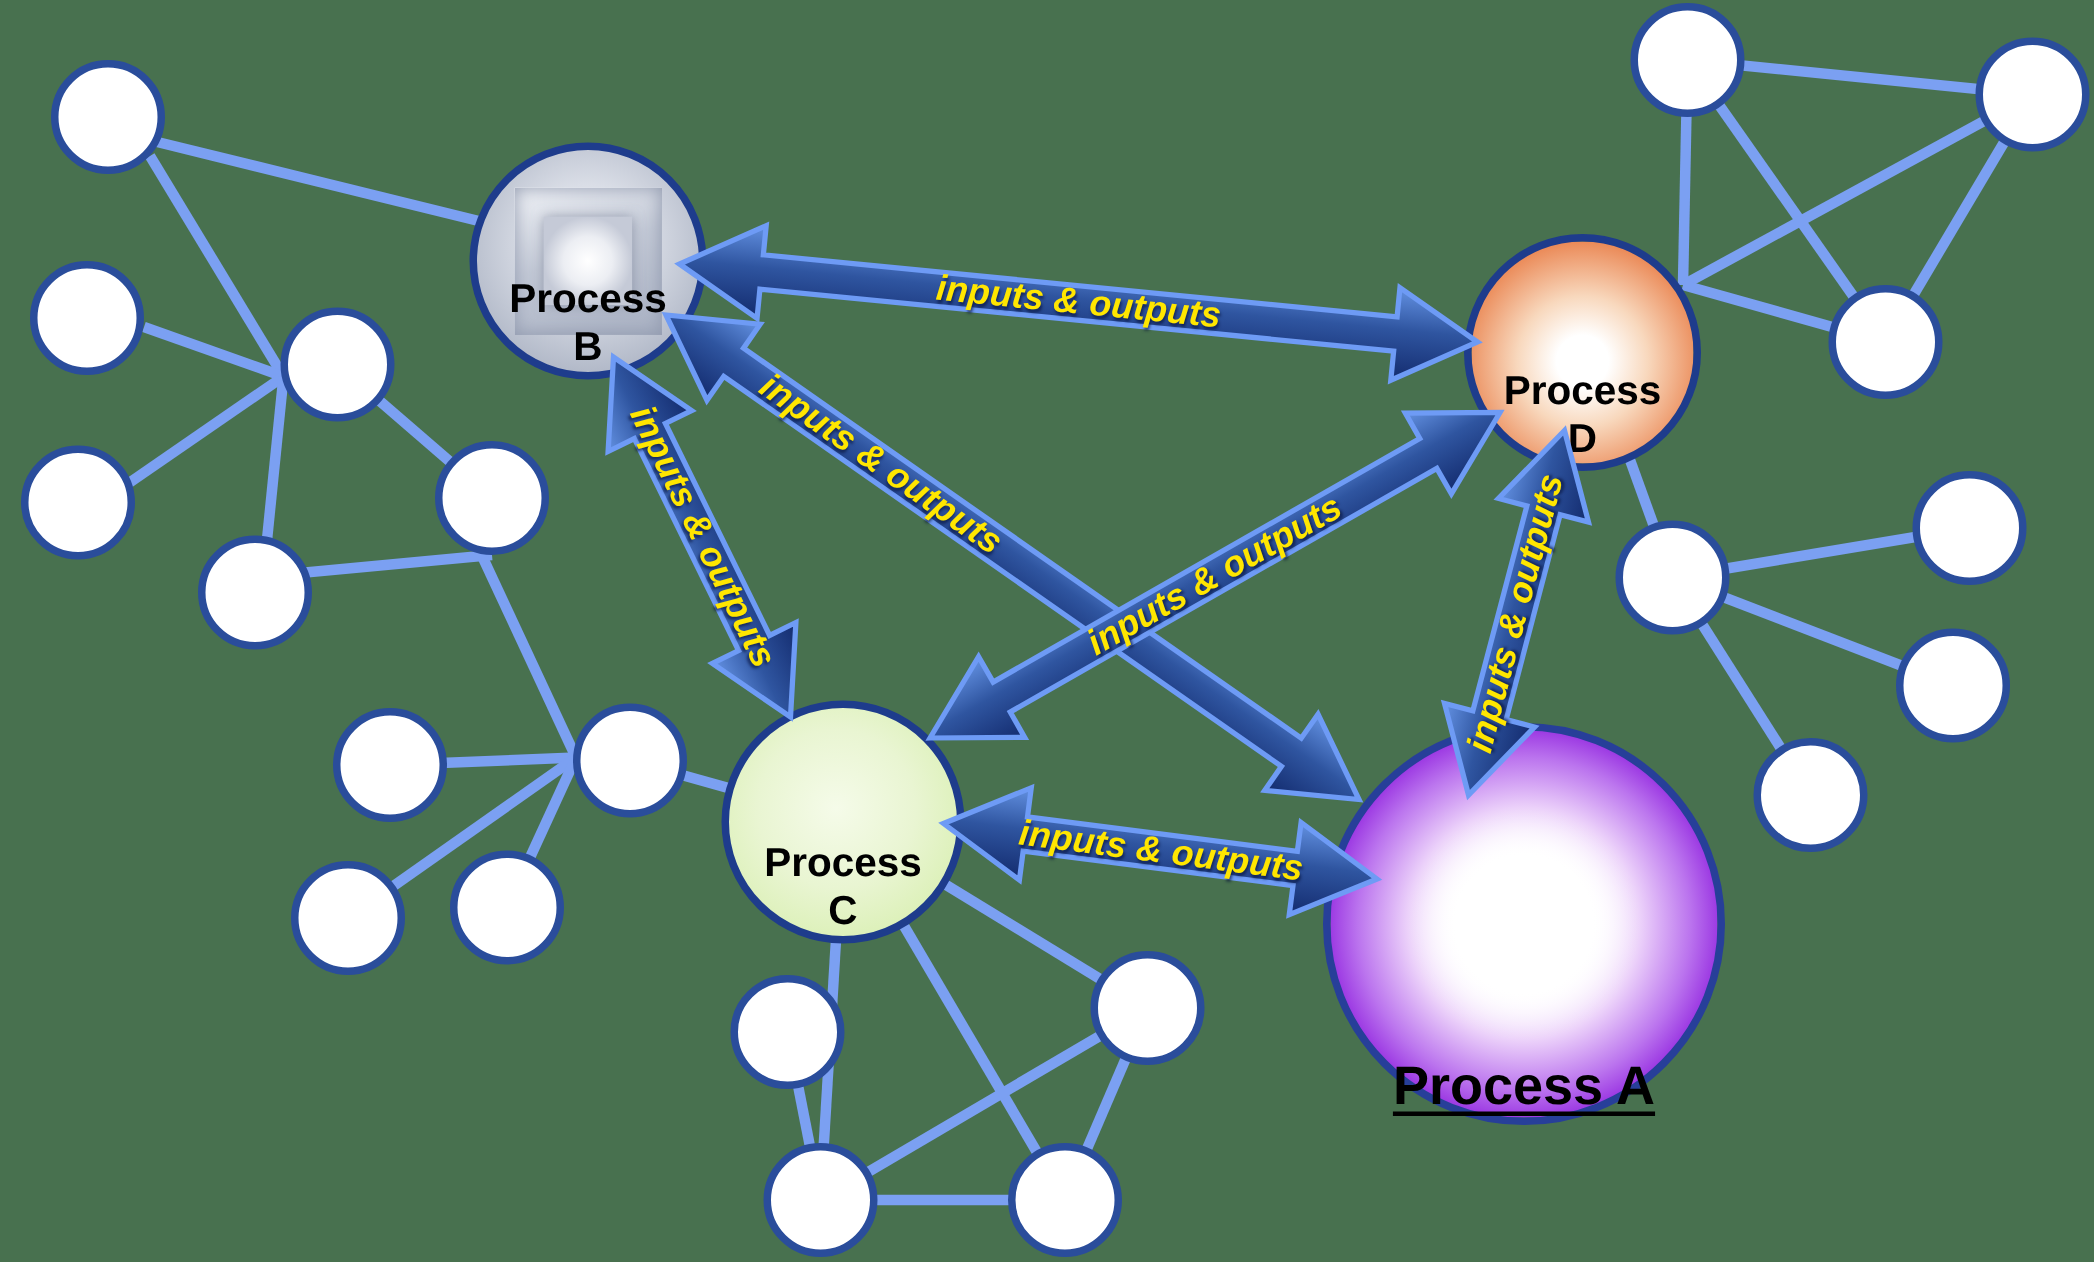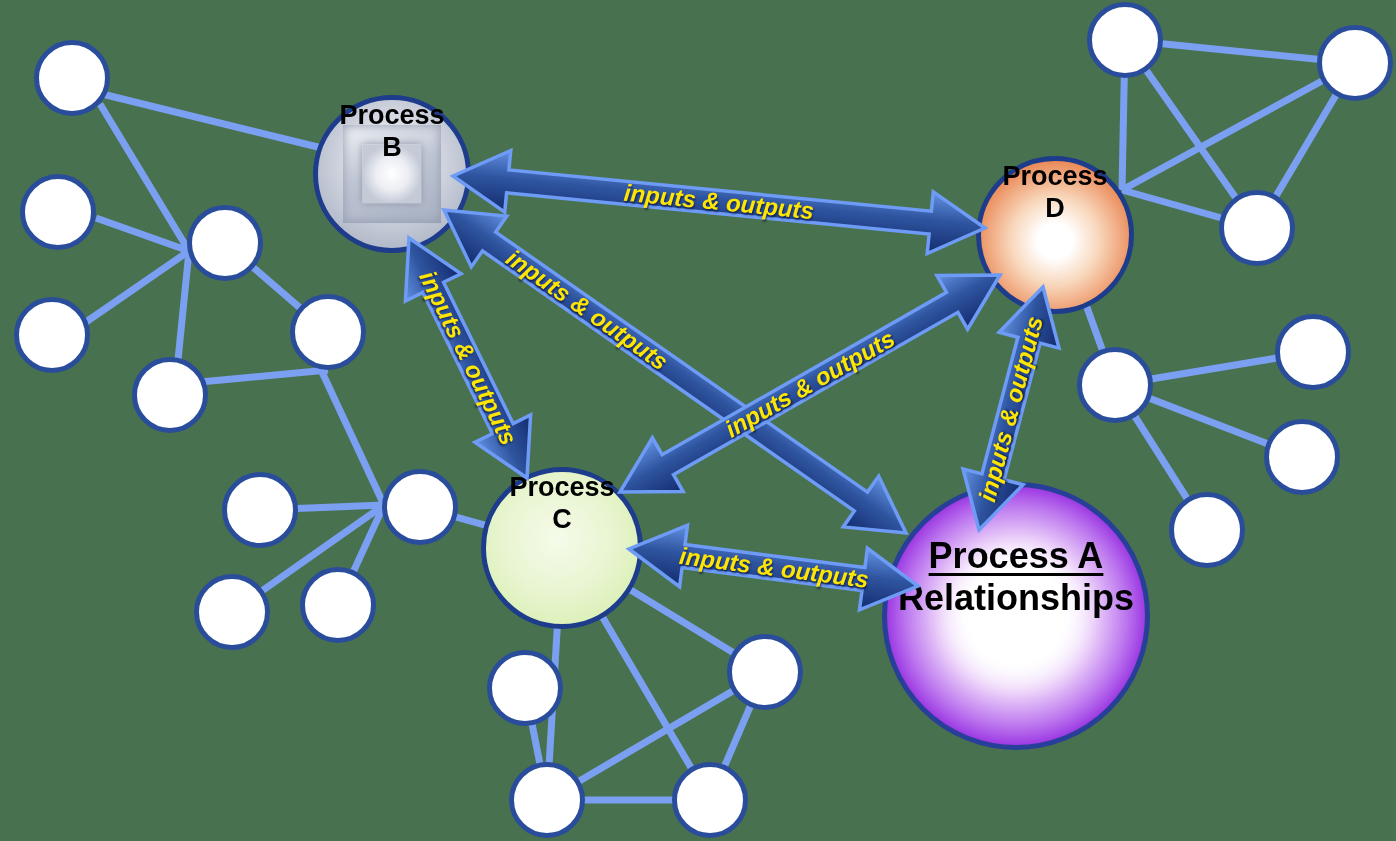--- a/index.html
+++ b/index.html
@@ -1,19 +1,19 @@
 <!DOCTYPE html>
 <html><head>
 <meta charset="utf-8">
 <style>
   html,body{margin:0;padding:0;background:#48714F;font-family:"Liberation Sans",sans-serif;}
   .stage{position:relative;overflow:hidden;}
   .layer{position:absolute;left:0;top:0;}
   svg{display:block;}
-  .proc{position:absolute;border-radius:50%;display:flex;align-items:flex-start;justify-content:center;box-sizing:border-box;}
+  .proc{position:absolute;border-radius:50%;display:flex;align-items:flex-end;justify-content:center;box-sizing:border-box;}
   .proc .txt{position:relative;z-index:3;text-align:center;font-weight:bold;color:#000;line-height:1.18;}
   .proc .sq{position:absolute;left:50%;top:50%;transform:translate(-50%,-50%);z-index:1;}
   .proc-b{background:radial-gradient(circle at 50% 42%, #f2f3f7 0%, #d9dde6 35%, #b3bac9 75%, #a3abbe 100%);}
   .proc-b .sq1{width:66%;height:66%;background:linear-gradient(160deg,#f2f4f8 0%,#c3c9d6 45%,#a8b0c2 100%);box-shadow:inset 0 0 12px #8f98ad;}
   .proc-b .sq2{width:40%;height:40%;background:radial-gradient(closest-side,#ffffff 0%,#eceef3 55%,#c5cad7 100%);box-shadow:0 0 8px rgba(120,128,150,.7);}
   .proc-d{background:radial-gradient(circle at 50% 54%, #ffffff 0%, #ffffff 16%, #f8d8bd 40%, #e87a43 80%, #dd6530 100%);}
   .proc-c{background:radial-gradient(circle at 47% 44%, #f5fbe9 0%, #e9f5d2 45%, #d8efb0 85%, #cfe9a6 100%);}
   .proc-a{background:radial-gradient(closest-side, #ffffff 0%, #ffffff 36%, #ecd2fa 60%, #bb74ee 86%, #9d3be3 100%);}
   .proc-a .sqc{width:60%;height:60%;background:radial-gradient(closest-side,#ffffff 55%,rgba(255,255,255,0) 100%);}
   .u1{text-decoration:underline;text-decoration-thickness:3px;text-underline-offset:5px;}
@@ -93,21 +93,20 @@
     <div class="proc proc-c" style="z-index: 10; left: 481px; top: 467px; width: 162px; height: 162px; border: 5px solid rgb(30, 60, 140);">
       <div class="txt" style="font-size: 27px;">
         <div>Process</div>
         <div>C</div>
       </div>
     </div>
     <div class="proc proc-a" style="z-index: 10; left: 882px; top: 482px; width: 268px; height: 268px; border: 5px solid rgb(39, 63, 153);">
       <div class="sq sqc"></div>
       <div class="txt" style="font-size: 36px; margin-top: 48px;">
         <div class="u1">Process A</div>
-        <div>Relationships</div>
       </div>
     </div>
     <svg width="1396" height="841" viewBox="0 0 1396 841" class="layer" style="z-index: 20;">
       <defs>
         <linearGradient id="ag0" gradientUnits="userSpaceOnUse" x1="722.0157034777249" y1="171.147033650969" x2="715.9842965222751" y2="232.852966349031">
           <stop offset="0" stop-color="#6391E2"></stop>
           <stop offset="0.45" stop-color="#2F55A0"></stop>
           <stop offset="1" stop-color="#132B6E"></stop>
         </linearGradient>
         <linearGradient id="ag1" gradientUnits="userSpaceOnUse" x1="440.18064616807266" y1="371.6778489673643" x2="495.81935383192734" y2="344.3221510326357">

